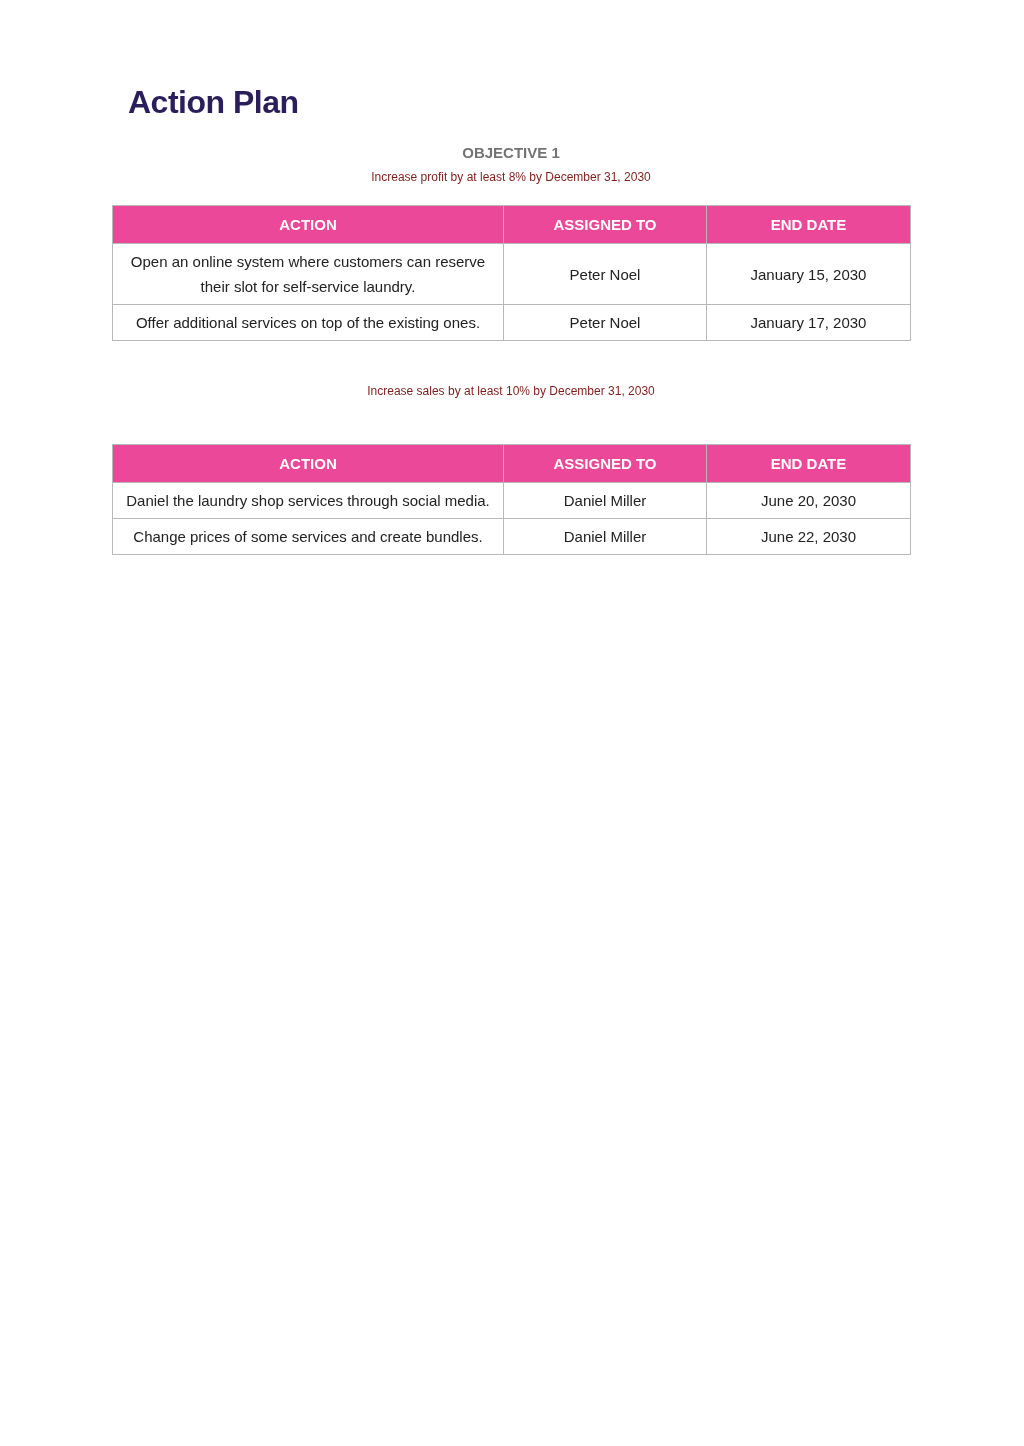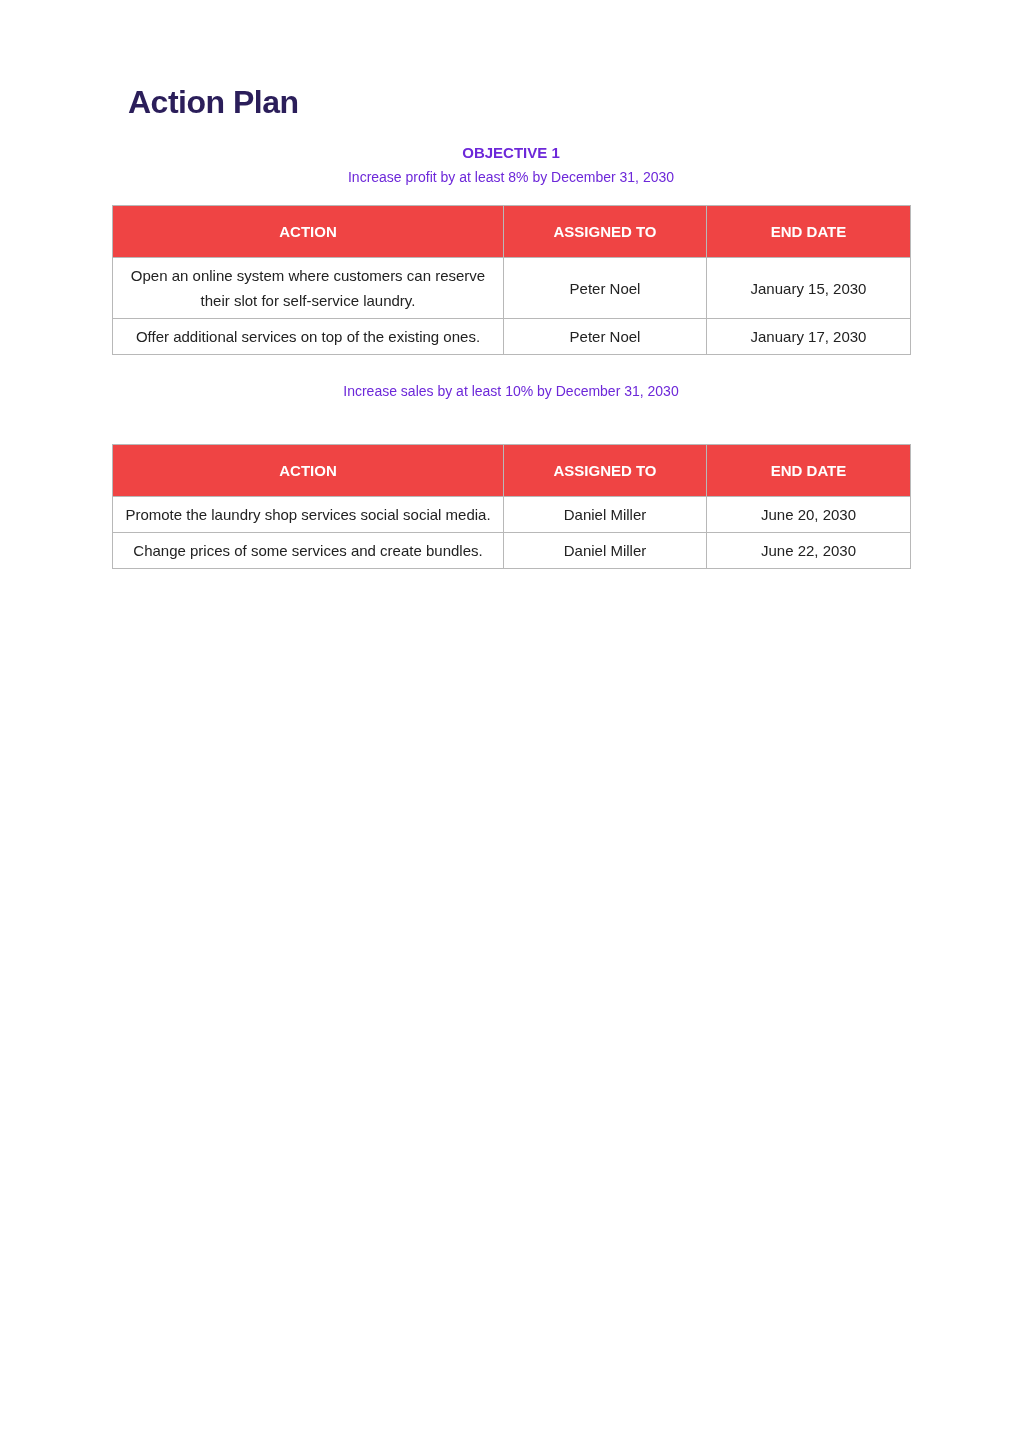--- a/index.html
+++ b/index.html
@@ -10,32 +10,32 @@
   }
   .page-title {
     position: absolute; left: 112px; top: 68px; margin: 16px;
     font-size: 32px; font-weight: bold; color: #2b1e5a;
     letter-spacing: -0.5px;
   }
   .objective {
     position: absolute; left: 112px; width: 798px; text-align: center;
   }
   .objective-heading {
-    font-size: 15px; font-weight: bold; color: #6d28d9; line-height: 25px;
+    font-size: 15px; font-weight: bold; color: #737373; line-height: 25px;
   }
   .objective-desc {
-    font-size: 14px; color: #6d28d9; line-height: 25px;
+    font-size: 12px; color: #7f1d1d; line-height: 25px;
   }
   table.plan {
     position: absolute; left: 112px; width: 798px;
     border-collapse: collapse; table-layout: fixed;
   }
   table.plan th {
-    background: #ef4444; color: #ffffff; font-weight: bold;
-    font-size: 15px; height: 35px; padding: 8px;
+    background: #ec4899; color: #ffffff; font-weight: bold;
+    font-size: 15px; height: 35px; padding: 1px;
     border: 1px solid #b8b8b8; text-align: center;
   }
   table.plan td {
     font-size: 15px; color: #222; text-align: center;
     border: 1px solid #b8b8b8; padding: 5px 10px; line-height: 25px;
   }
   col.c1 { width: 391px; }
   col.c2 { width: 203px; }
   col.c3 { width: 204px; }
 </style>
@@ -88,21 +88,21 @@
     </colgroup>
   <thead>
     <tr>
       <th>ACTION</th>
       <th>ASSIGNED TO</th>
       <th>END DATE</th>
     </tr>
   </thead>
   <tbody>
     <tr>
-      <td>Promote the laundry shop services social social media.</td>
+      <td>Daniel the laundry shop services through social media.</td>
       <td>Daniel Miller</td>
       <td>June 20, 2030</td>
     </tr>
     <tr>
       <td>Change prices of some services and create bundles.</td>
       <td>Daniel Miller</td>
       <td>June 22, 2030</td>
     </tr>
   </tbody>
 </table>

